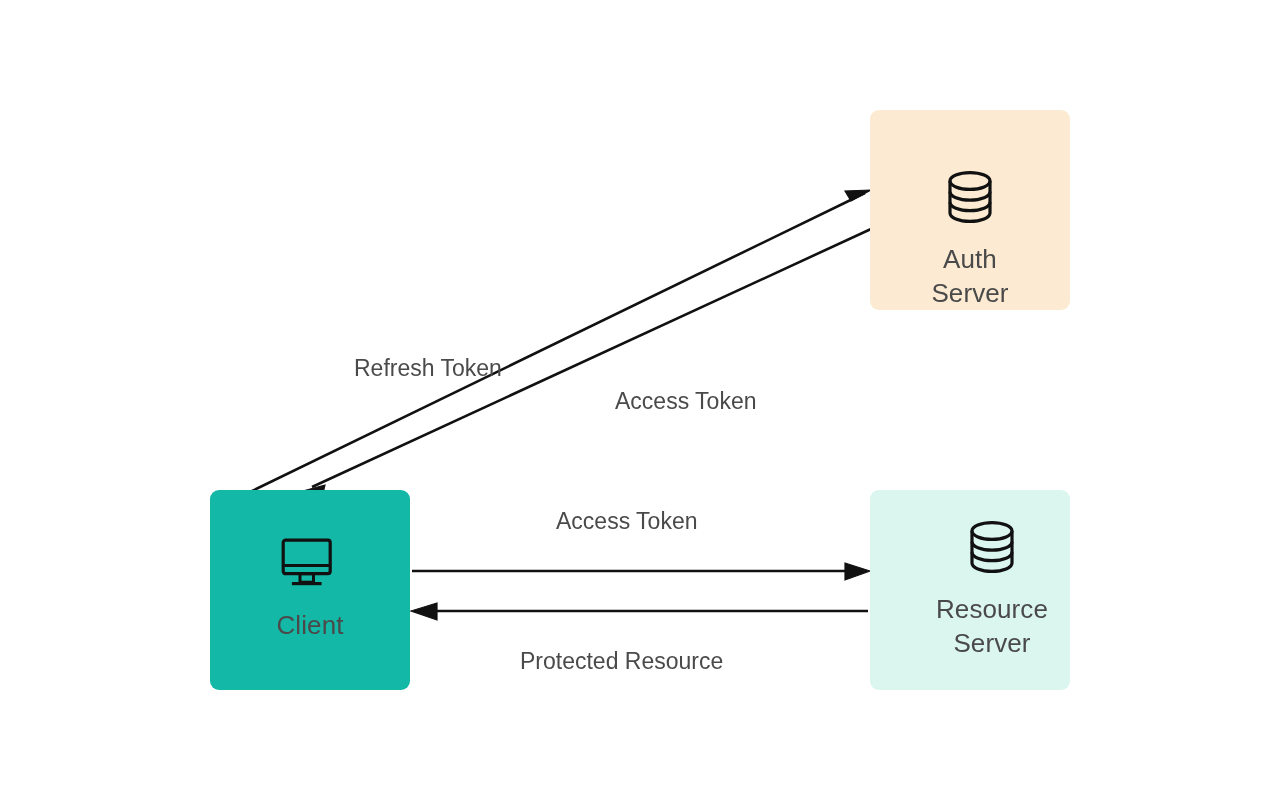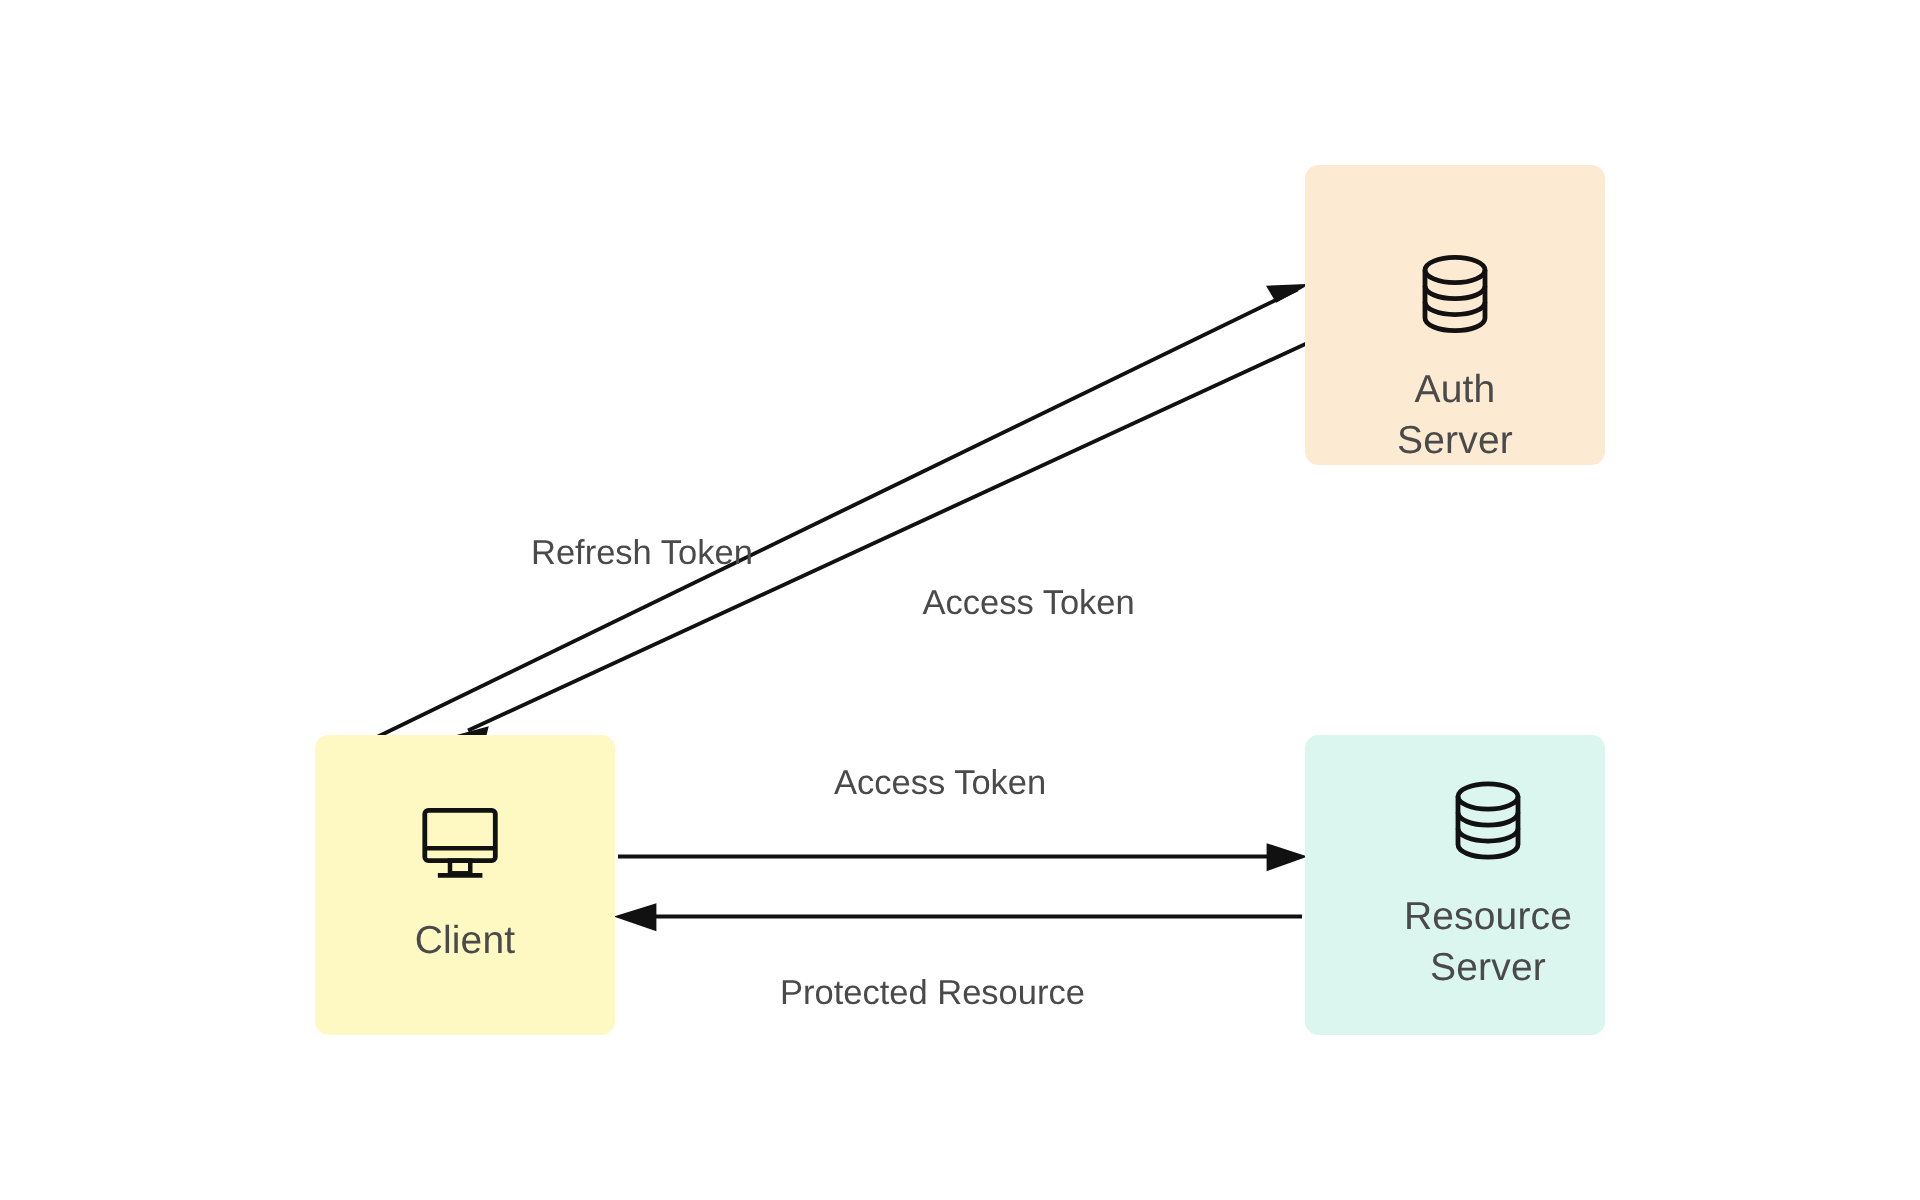--- a/index.html
+++ b/index.html
@@ -39,21 +39,21 @@
     text-align: center;
     letter-spacing: 0.1px;
     white-space: pre-line;
     font-family: "Liberation Sans", sans-serif;
   }
   #node-client {
     left: 210px;
     top: 490px;
     width: 200px;
     height: 200px;
-    background: #fef9c3;
+    background: #14b8a6;
   }
   #node-auth {
     left: 870px;
     top: 110px;
     width: 200px;
     height: 200px;
     background: #fcebd2;
     justify-content: flex-end;
   }
   #node-resource {

